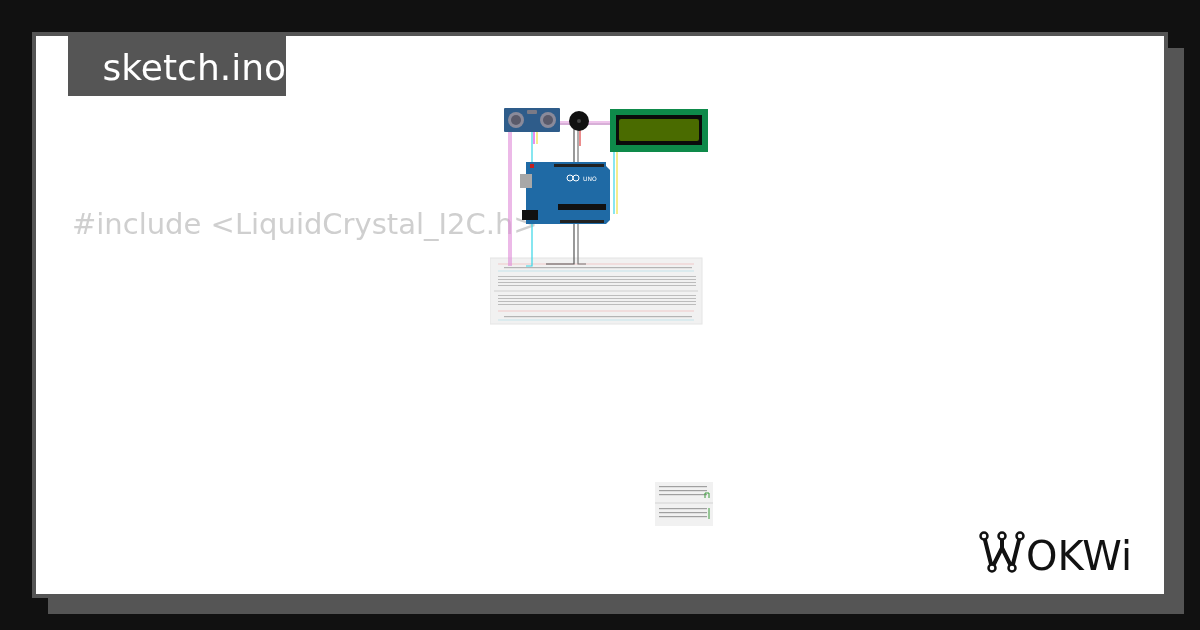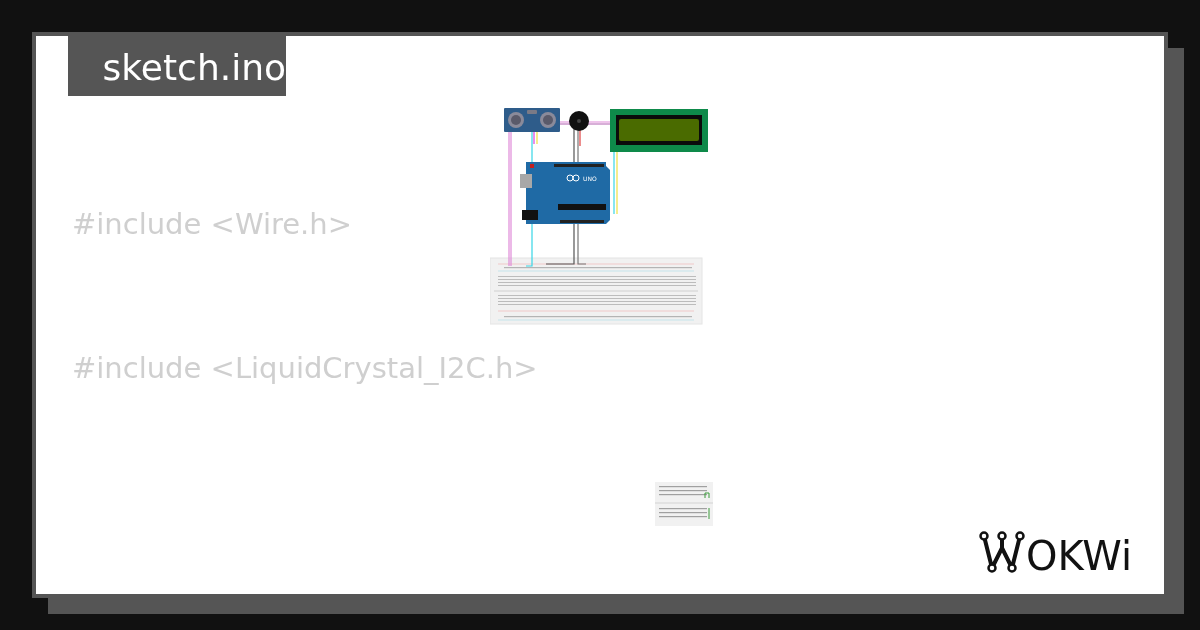--- a/index.html
+++ b/index.html
@@ -13,21 +13,20 @@
   .mini-bb { position:absolute; left:619px; top:446px; width:58px; height:44px; }
   .logo { position:absolute; left:940px; top:490px; width:180px; height:50px; }
 </style>
 </head>
 <body>
 
 <div class="shadow"></div>
 
 <div class="card">
   <div class="code">
-    <span class="code-line">#include &lt;Wire.h&gt;</span>
     <span class="code-line">#include &lt;LiquidCrystal_I2C.h&gt;</span>
     
     
     
     
     
     
     
     
   </div>

